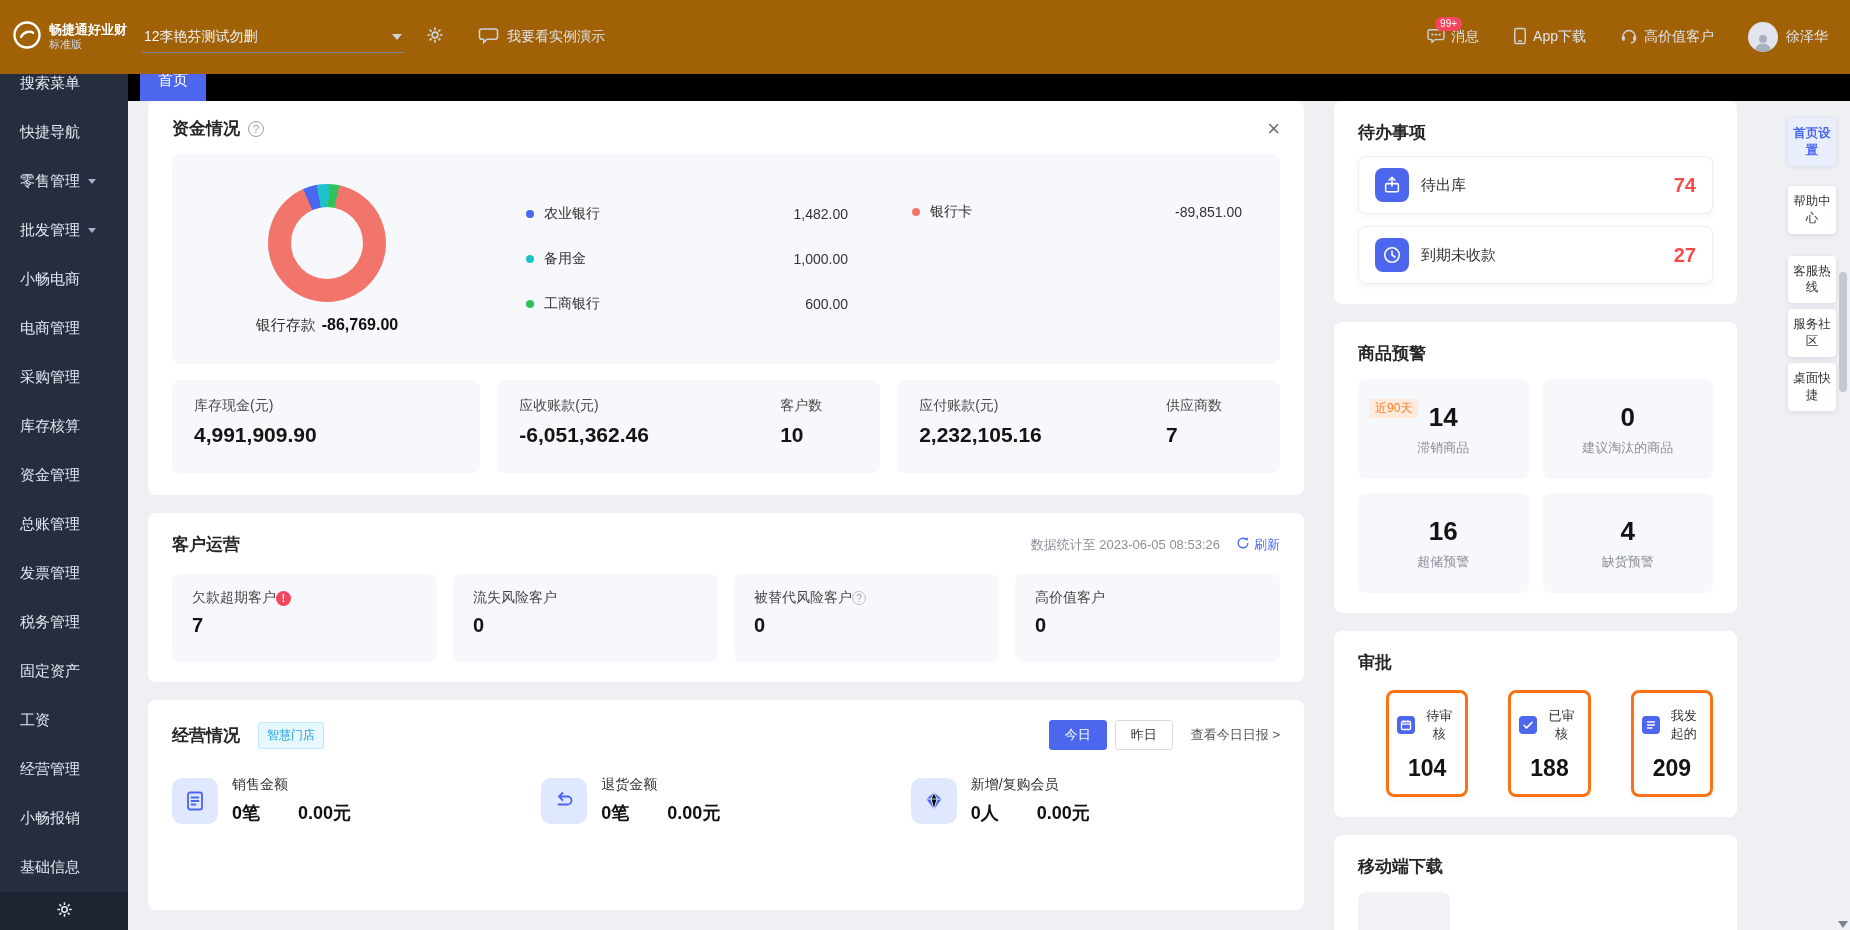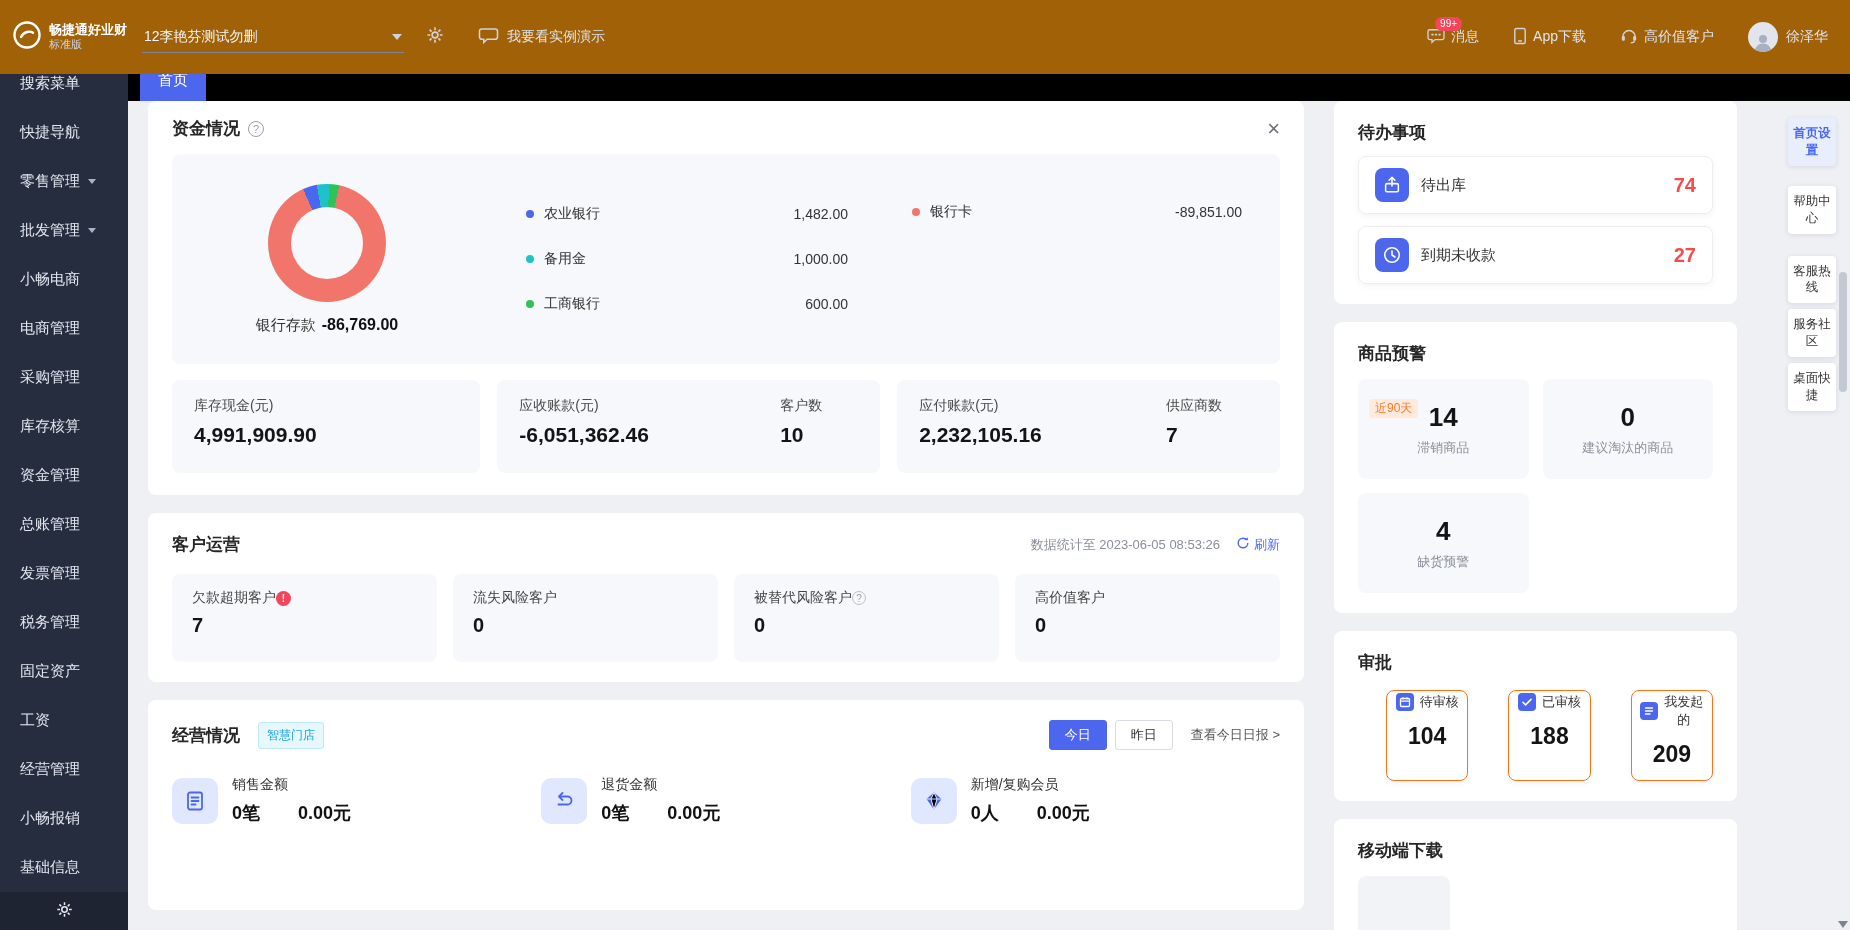--- a/index.html
+++ b/index.html
@@ -119,22 +119,22 @@
 
   .warn-grid { display:grid; grid-template-columns:1fr 1fr; gap:14px; margin-top:14px; }
   .warn-box { background:#f7f8fb; border-radius:8px; height:100px; position:relative; display:flex;
              flex-direction:column; align-items:center; justify-content:center; cursor:pointer; }
   .warn-badge { position:absolute; top:9px; left:11px; background:#ffeadb; color:#ff7b2a;
              font-size:12px; padding:1px 6px; border-radius:3px;margin-top:11px; }
   .warn-value { font-size:26px; font-weight:bold; color:#141414; }
   .warn-label { margin-top:6px; font-size:13px; color:#8a8f99; }
 
   .appr-row { display:flex; gap:12px; margin-top:16px; }
-  .appr-box { flex:1; border:1px solid #f97316; border-radius:8px; box-shadow:0 2px 6px rgba(40,60,110,0.05);
-             padding:2px 8px 12px; text-align:center; cursor:pointer;margin-left:28px; }
+  .appr-box { flex:1; border:3px solid #f97316; border-radius:8px; box-shadow:0 2px 6px rgba(40,60,110,0.05);
+             padding:14px 8px 12px; text-align:center; cursor:pointer;margin-left:28px; }
   .appr-head { display:flex; align-items:center; justify-content:center; gap:6px; }
   .appr-icon { width:18px; height:18px; border-radius:4px; background:#4c66ee; display:flex;
              align-items:center; justify-content:center; flex:none; }
   .appr-label { font-size:13px; color:#333; }
   .appr-value { margin-top:12px; font-size:23px; font-weight:bold; color:#141414; }
 
   .qr-placeholder { margin-top:14px; width:92px; height:60px; background:#f2f3f7; border-radius:8px; }
 
   
   .rail { position:absolute; left:1788px; top:118px; width:48px; z-index:5; }
@@ -522,20 +522,24 @@
         <div class="warn-box">
           <span class="warn-badge">近90天</span>
           <div class="warn-value">14</div>
           <div class="warn-label">滞销商品</div>
         </div>
         <div class="warn-box">
           <div class="warn-value">0</div>
           <div class="warn-label">建议淘汰的商品</div>
         </div>
         <div class="warn-box">
+          <div class="warn-value">16</div>
+          <div class="warn-label">超储预警</div>
+        </div>
+        <div class="warn-box">
           <div class="warn-value">4</div>
           <div class="warn-label">缺货预警</div>
         </div>
       </div>
     </section>
 
     <section class="card">
       <div class="card-title-row">
         <span class="card-title">审批</span>
       </div>

